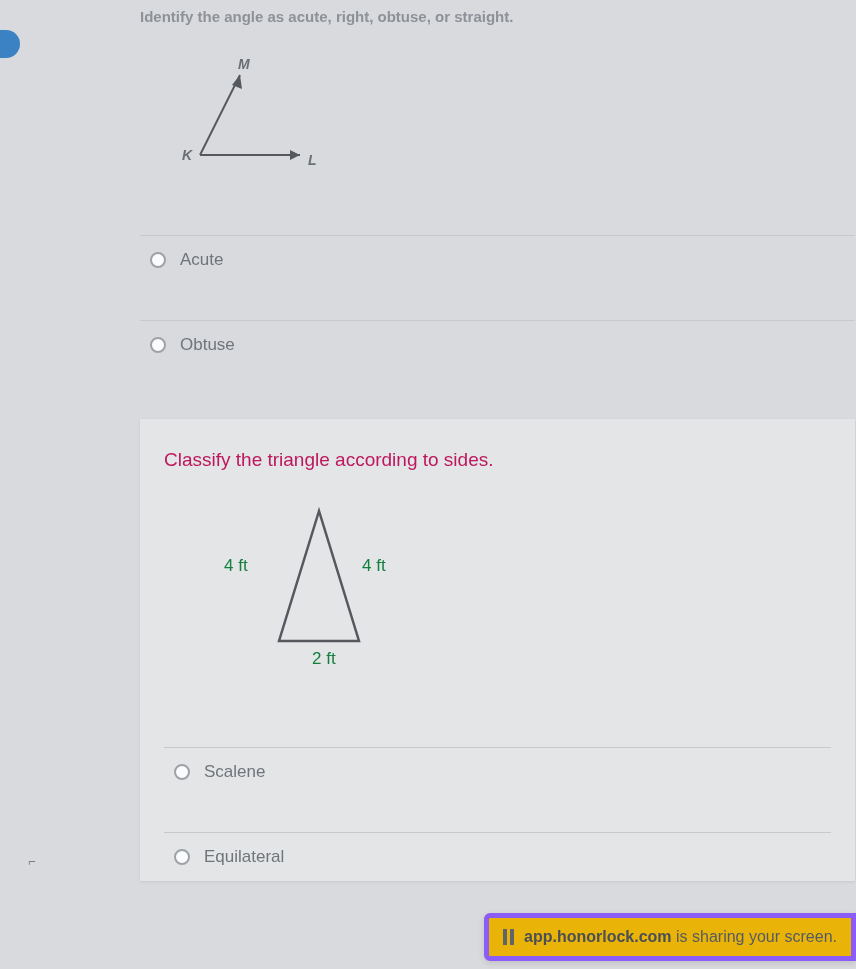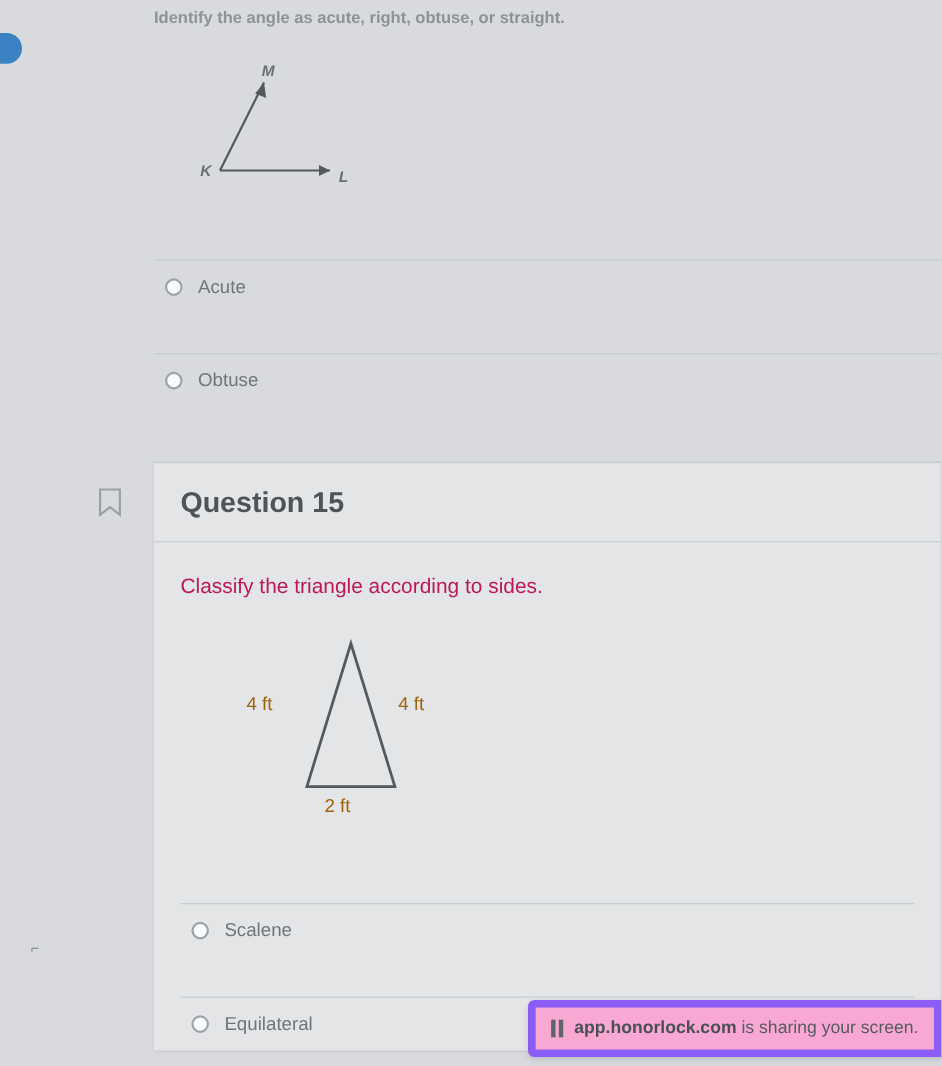--- a/index.html
+++ b/index.html
@@ -91,22 +91,22 @@
   .q-prompt {
     color: #be185d;
     font-size: 19px;
     font-weight: 500;
     margin-bottom: 20px;
   }
   .notification-bar {
     position: absolute;
     right: 0;
     bottom: 8px;
-    background: #f9a8d4;
-    border: 7px solid #8b5cf6;
+    background: #eab308;
+    border: 5px solid #8b5cf6;
     border-radius: 6px 0 0 6px;
     padding: 10px 14px 10px 14px;
     display: flex;
     align-items: center;
     gap: 10px;
     color: #555b63;
     font-size: 16px;
     box-shadow: 0 2px 6px rgba(0,0,0,0.12);
   }
   .notif-strong { font-weight: 600; color: #4a4f55; }
@@ -123,27 +123,27 @@
   .triangle-area {
     padding: 10px 0 40px 60px;
   }
   .triangle-wrap {
     position: relative;
     width: 200px;
     height: 170px;
   }
   .tri-label {
     position: absolute;
-    color: #a16207;
+    color: #15803d;
     font-size: 17px;
     font-weight: 500;
   }
   .tri-left { left: 0; top: 55px; }
   .tri-right { left: 138px; top: 55px; }
-  .tri-bottom { left: 71px; top: 148px; }
+  .tri-bottom { left: 88px; top: 148px; }
   .page-corner {
     position: absolute;
     left: 28px;
     bottom: 100px;
     color: #7c8086;
     font-size: 13px;
   }
 </style>
 </head>
 <body>
@@ -173,28 +173,20 @@
         <span class="option-label">Acute</span>
       </div>
       <div class="option-row">
         <div class="radio"></div>
         <span class="option-label">Obtuse</span>
       </div>
     </div>
   </div>
 
   <div class="question-block">
-    <div class="question-header">
-      <div class="bookmark-btn">
-        <svg width="24" height="28" viewBox="0 0 24 28">
-          <path d="M3 2 L21 2 L21 25 L12 18 L3 25 Z" fill="none" stroke="#9aa0a6" stroke-width="2"></path>
-        </svg>
-      </div>
-      <span>Question 15</span>
-    </div>
 
     <div class="question-body">
       <div class="q-prompt">Classify the triangle according to sides.</div>
 
       <div class="triangle-area">
         <div class="triangle-wrap">
           <svg width="200" height="170" viewBox="0 0 200 170">
             <polygon points="95,10 55,140 135,140" fill="none" stroke="#55595e" stroke-width="2.5"></polygon>
           </svg>
           <div class="tri-label tri-left">4 ft</div>

